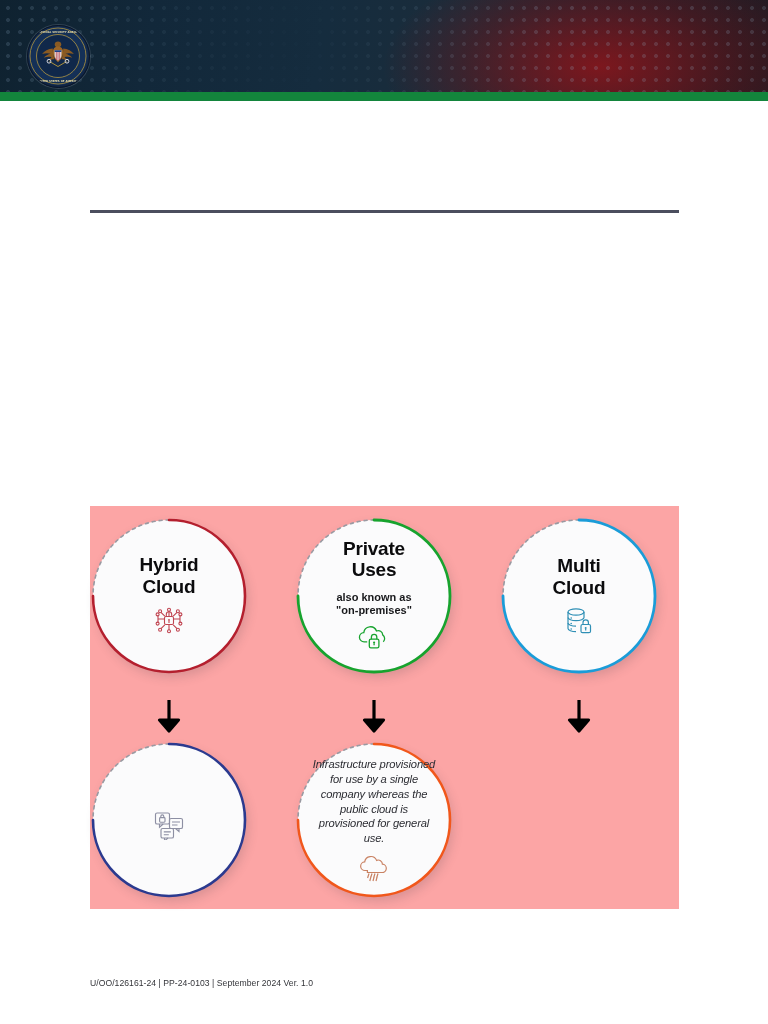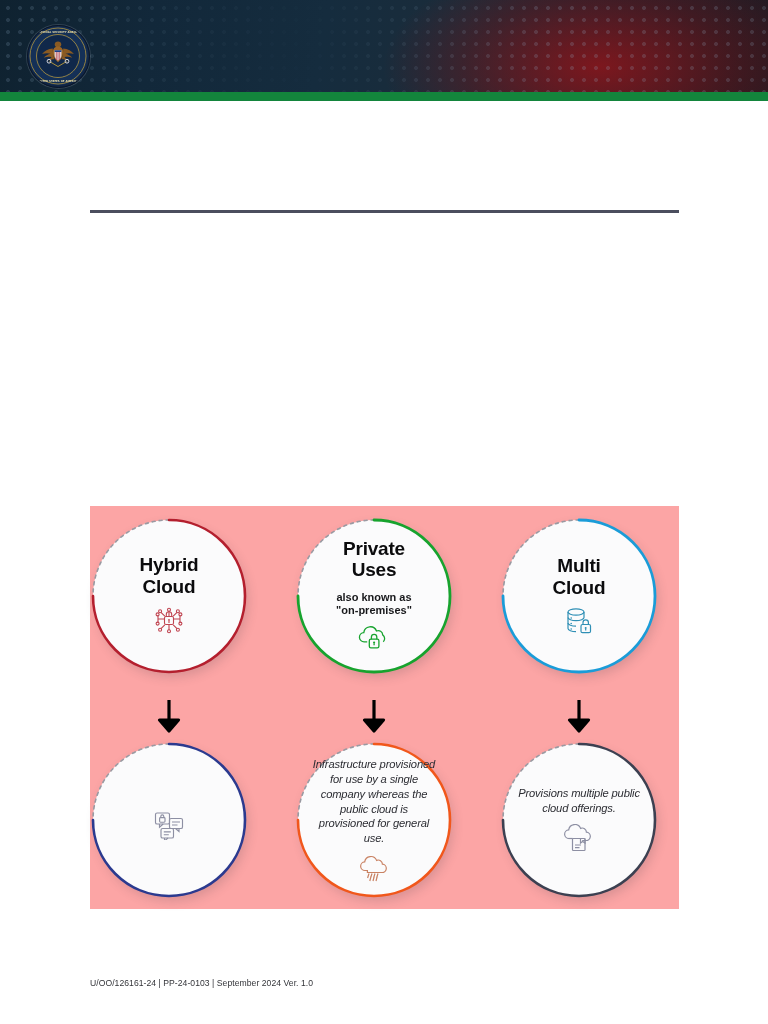--- a/index.html
+++ b/index.html
@@ -355,34 +355,16 @@
         </div>
       </div>
     </div>
 
     <div class="arrow">
       <svg width="30" height="40" viewBox="0 0 30 40">
         <path d="M15 2 V30 M5.5 22 L15 33 L24.5 22 Z" fill="#000" stroke="#000" stroke-width="3.2" stroke-linejoin="round"></path>
       </svg>
     </div>
 
-    <div class="bubble bubble-bottom">
-      <svg class="ring" viewBox="0 0 160 160">
-        <path d="M80 4 A76 76 0 0 0 4 80" fill="none" stroke="#9a9aa2" stroke-width="1.6" stroke-dasharray="3 4" stroke-linecap="round"></path>
-        <path d="M80 4 A76 76 0 1 1 4 80" fill="none" stroke="#3c4051" stroke-width="2.6" stroke-linecap="round"></path>
-      </svg>
-      <div class="bubble-inner">
-        <div class="bub-desc">Provisions multiple public cloud offerings.</div>
-        <div class="bub-icon">
-          <svg width="36" height="30" viewBox="0 0 36 30" fill="none" stroke="#8d8fa3" stroke-width="1.2">
-            <path d="M10.5 14.5H8.2a4.3 4.3 0 0 1-.5-8.6 6.2 6.2 0 0 1 11.9-1.5 4.1 4.1 0 0 1 5.8 3.7 4.2 4.2 0 0 1-.6 8.4h-3.6"></path>
-            <rect x="11.5" y="14.5" width="12.5" height="12" rx="0.8"></rect>
-            <path d="M19.5 14.5v4.5l2.2-1.6 2.3 1.6v-4.5"></path>
-            <path d="M14 21h6M14 23.6h4.5"></path>
-            <path d="M7.5 14.5h4.2"></path>
-          </svg>
-        </div>
-      </div>
-    </div>
   </div>
 </div>
 
 <div class="footer">U/OO/126161-24 | PP-24-0103 | September 2024 Ver. 1.0</div>
 
 </body></html>

